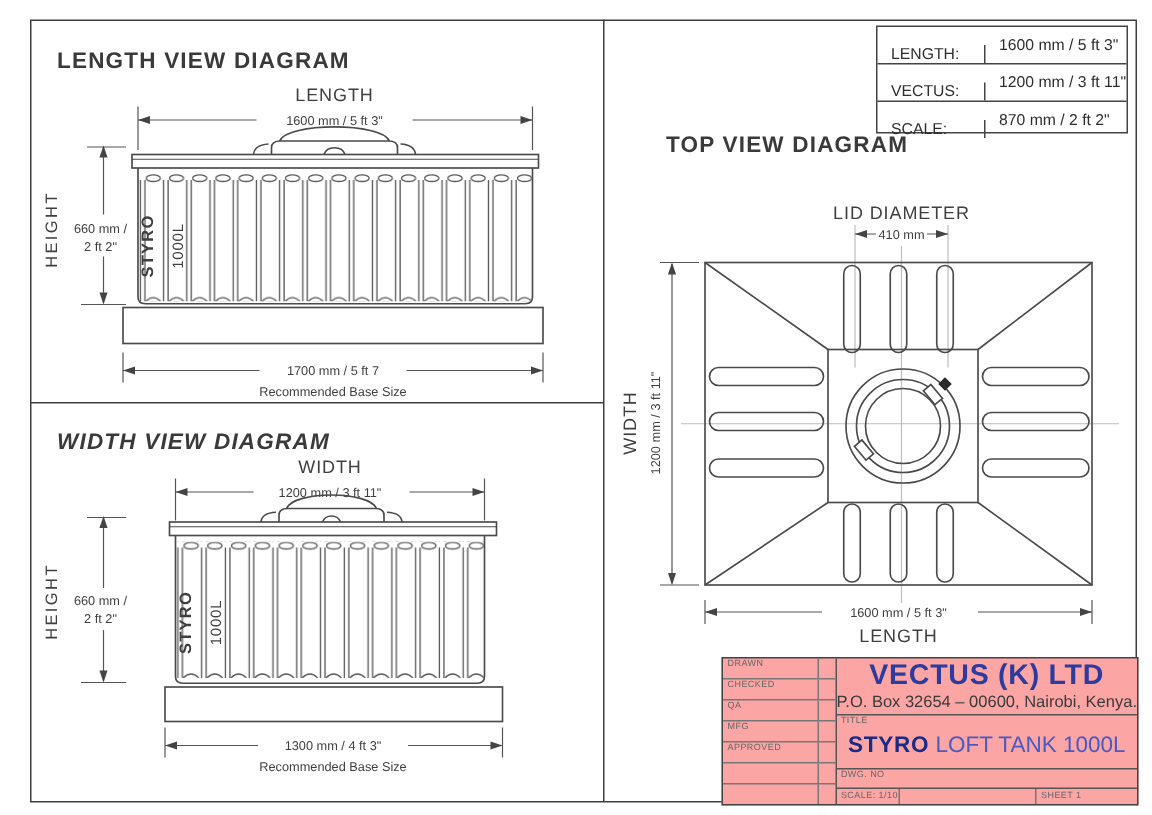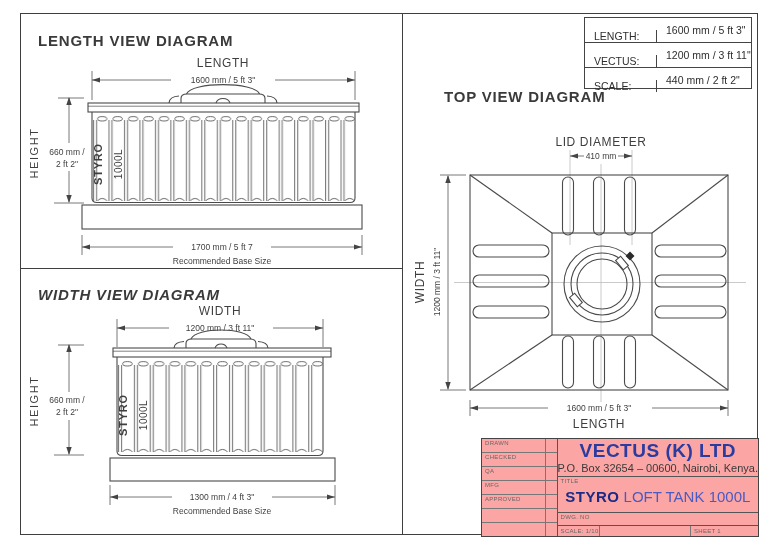--- a/index.html
+++ b/index.html
@@ -269,21 +269,21 @@
   <div class="spec-row">
     <div class="spec-label">LENGTH:</div>
     <div class="spec-value">1600 mm / 5 ft 3"</div>
   </div>
   <div class="spec-row">
     <div class="spec-label">VECTUS:</div>
     <div class="spec-value">1200 mm / 3 ft 11"</div>
   </div>
   <div class="spec-row">
     <div class="spec-label">SCALE:</div>
-    <div class="spec-value">440 mm / 2 ft 2"</div>
+    <div class="spec-value">870 mm / 2 ft 2"</div>
   </div>
 </div>
 
 <div class="abs tblock" style="left:481px;top:438px;width:276px;height:97px;">
   <div class="tb-left">
     <div class="tb-lrow">
       <div class="tb-lname">DRAWN</div>
         <div class="tb-lval"></div>
     </div>
     <div class="tb-lrow">

